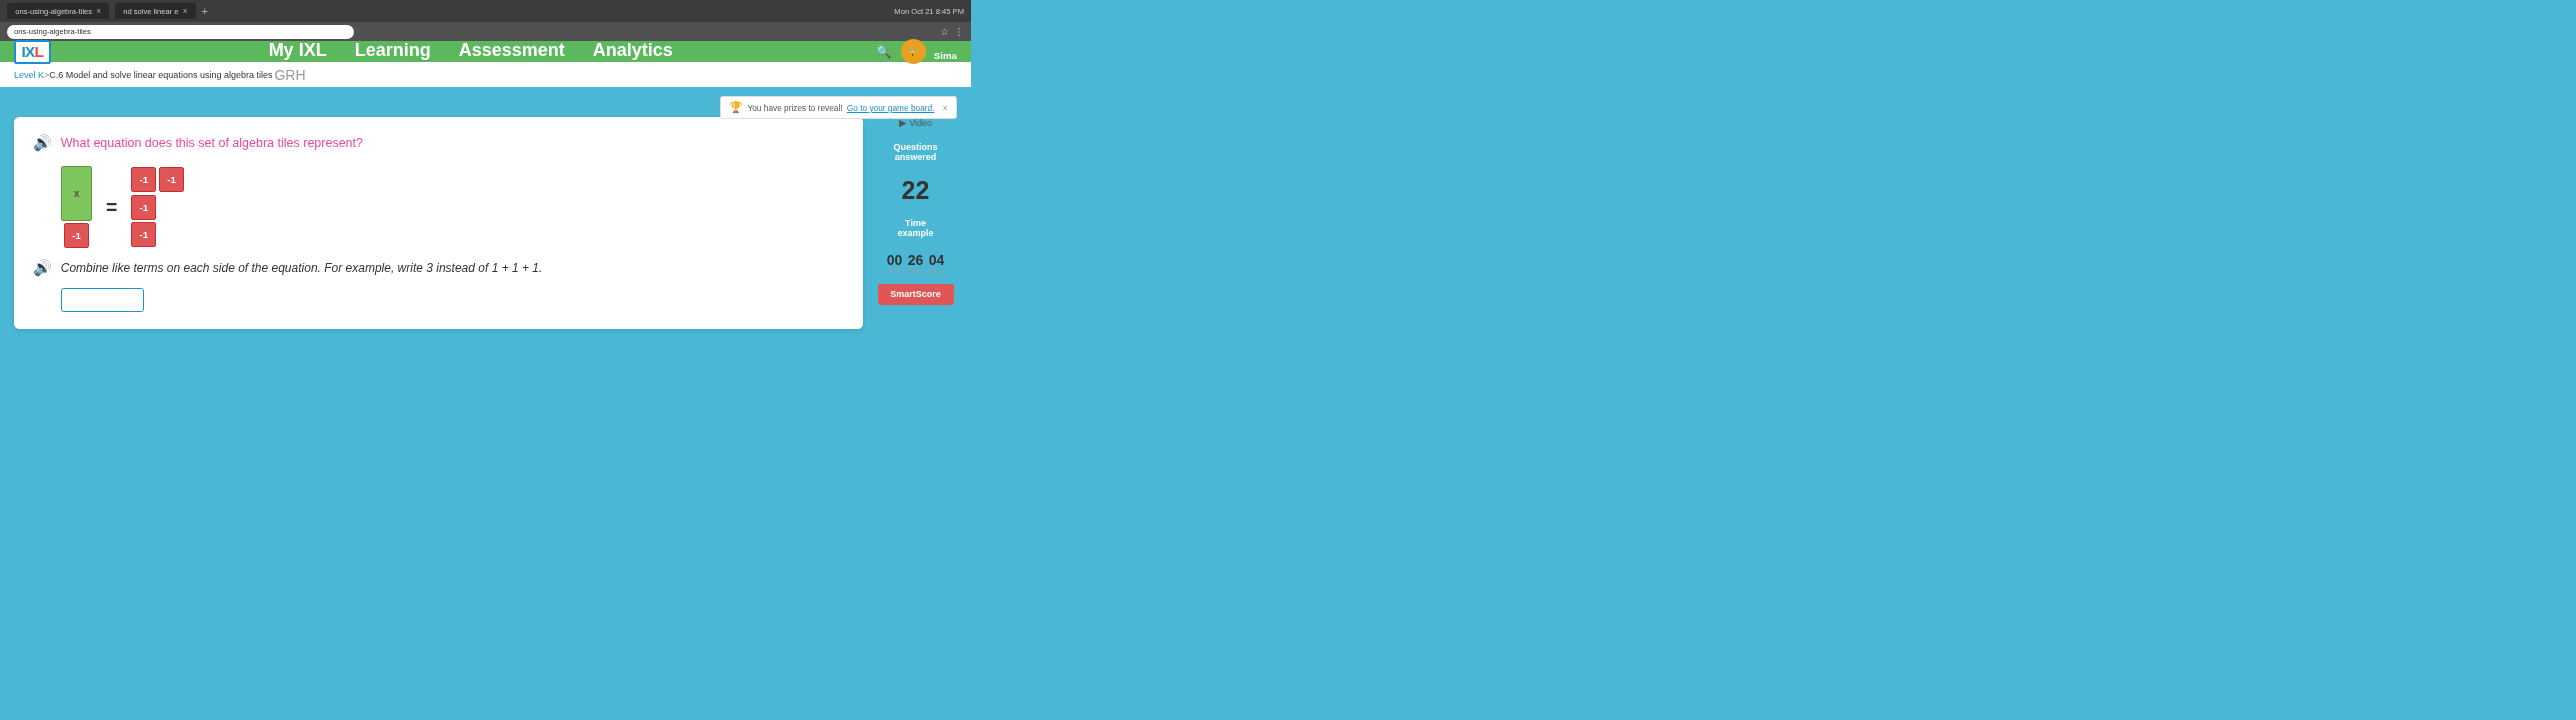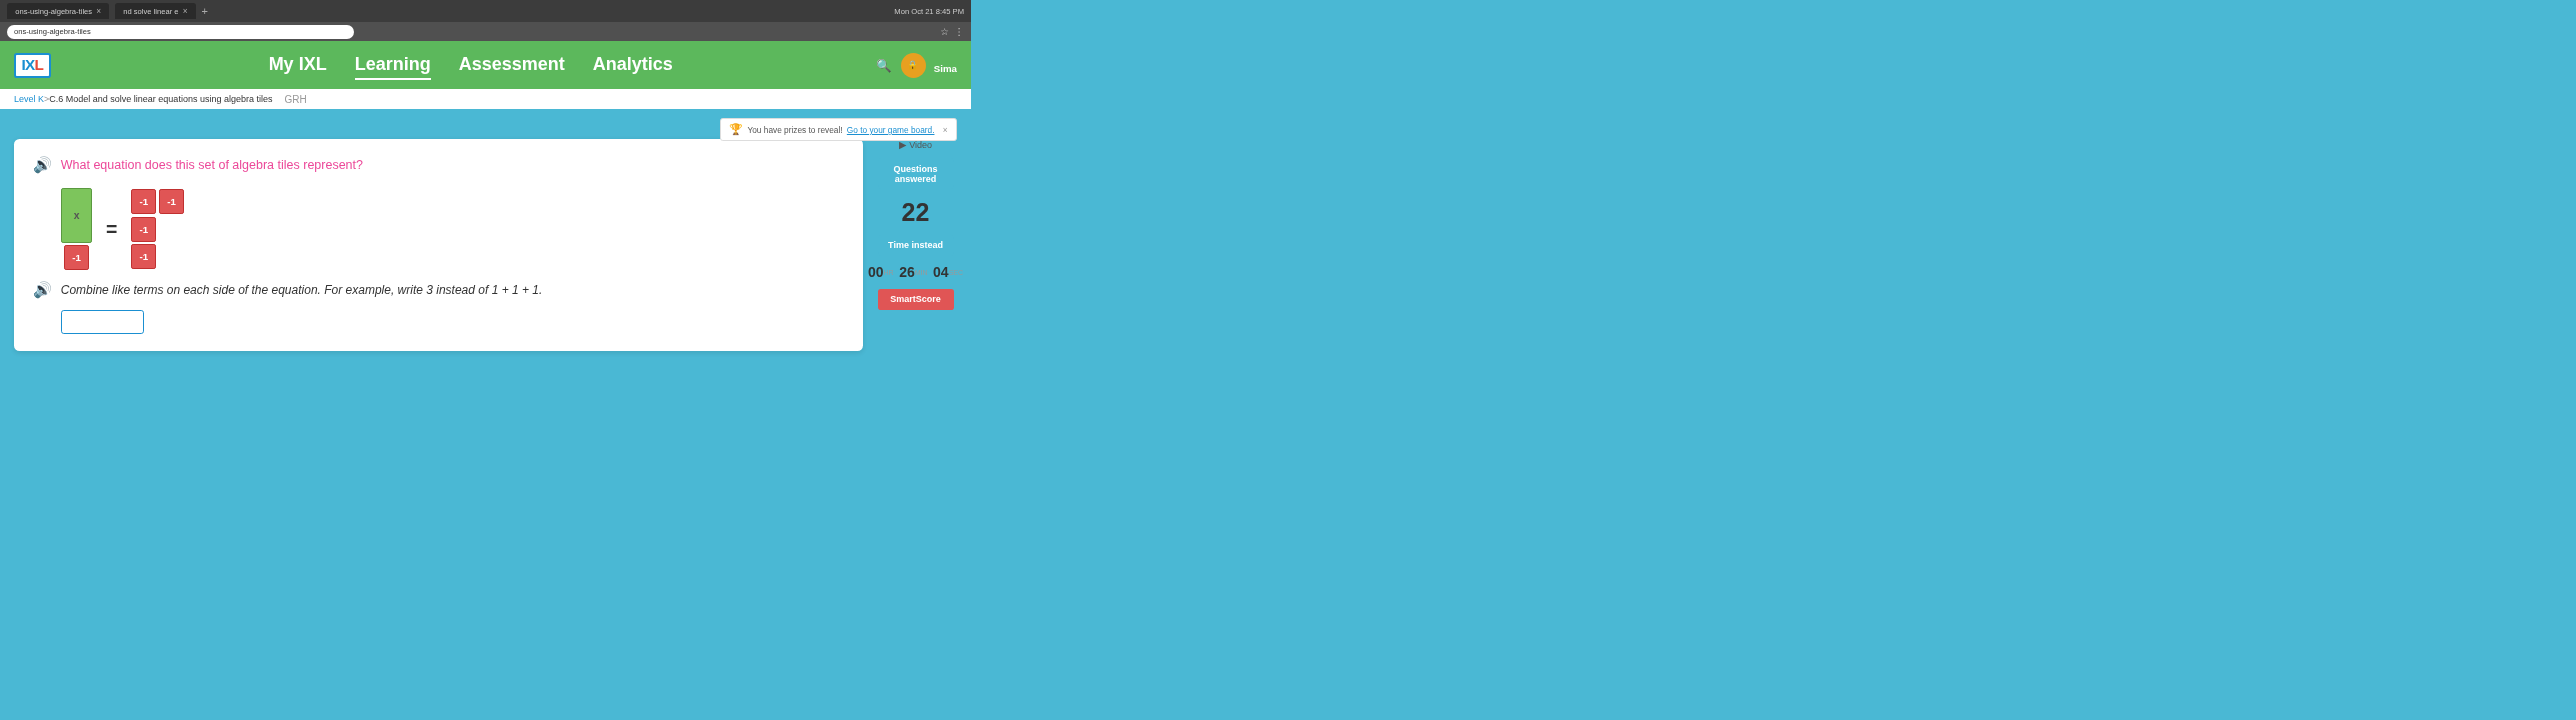--- a/index.html
+++ b/index.html
@@ -70,21 +70,21 @@
       display: flex;
       gap: 5.5px;
       margin-left: auto;
       color: #ccc;
       font-size: 9.7px;
     }
 
     
     .ixl-nav {
       background: #5cb85c;
-      height: 48px;
+      height: 21px;
       display: flex;
       align-items: center;
       padding: 0 14px;
       gap: 0;
       position: relative;
     }
     .ixl-logo {
       background: #fff;
       border: 2.1px solid #1a8fd1;
       border-radius: 2.8px;
@@ -162,22 +162,22 @@
     }
     .breadcrumb-sep {
       color: #999;
     }
     .breadcrumb-current {
       color: #333;
       font-weight: 500;
     }
     .breadcrumb-code {
       color: #999;
-      font-size: 10px;
-      margin-left: 12px;
+      font-size: 14px;
+      margin-left: 2px;
     }
 
     
     .main-content {
       display: flex;
       padding: 8.3px 14px;
       gap: 11px;
       position: relative;
     }
 
@@ -360,20 +360,21 @@
 
     .time-display {
       display: flex;
       gap: 5.5px;
       text-align: center;
       font-size: 8.3px;
       color: #555;
     }
     .time-unit {
       display: flex;
+      flex-direction: column;
       align-items: center;
     }
     .time-value {
       font-size: 14px;
       font-weight: 700;
       color: #333;
     }
     .time-label {
       font-size: 7px;
       color: #999;
@@ -524,21 +525,21 @@
       <span>Video</span>
     </div>
 
     <div class="questions-answered-box">
       <span>Questions answered</span>
     </div>
 
     <div class="questions-count">22</div>
 
     <div class="time-elapsed-box">
-      <span>Time instead</span>
+      <span>Time example</span>
     </div>
 
     <div class="time-display">
       <div class="time-unit">
         <span class="time-value">00</span>
         <span class="time-label">HR</span>
       </div>
       <div class="time-unit">
         <span class="time-value">26</span>
         <span class="time-label">MIN</span>

